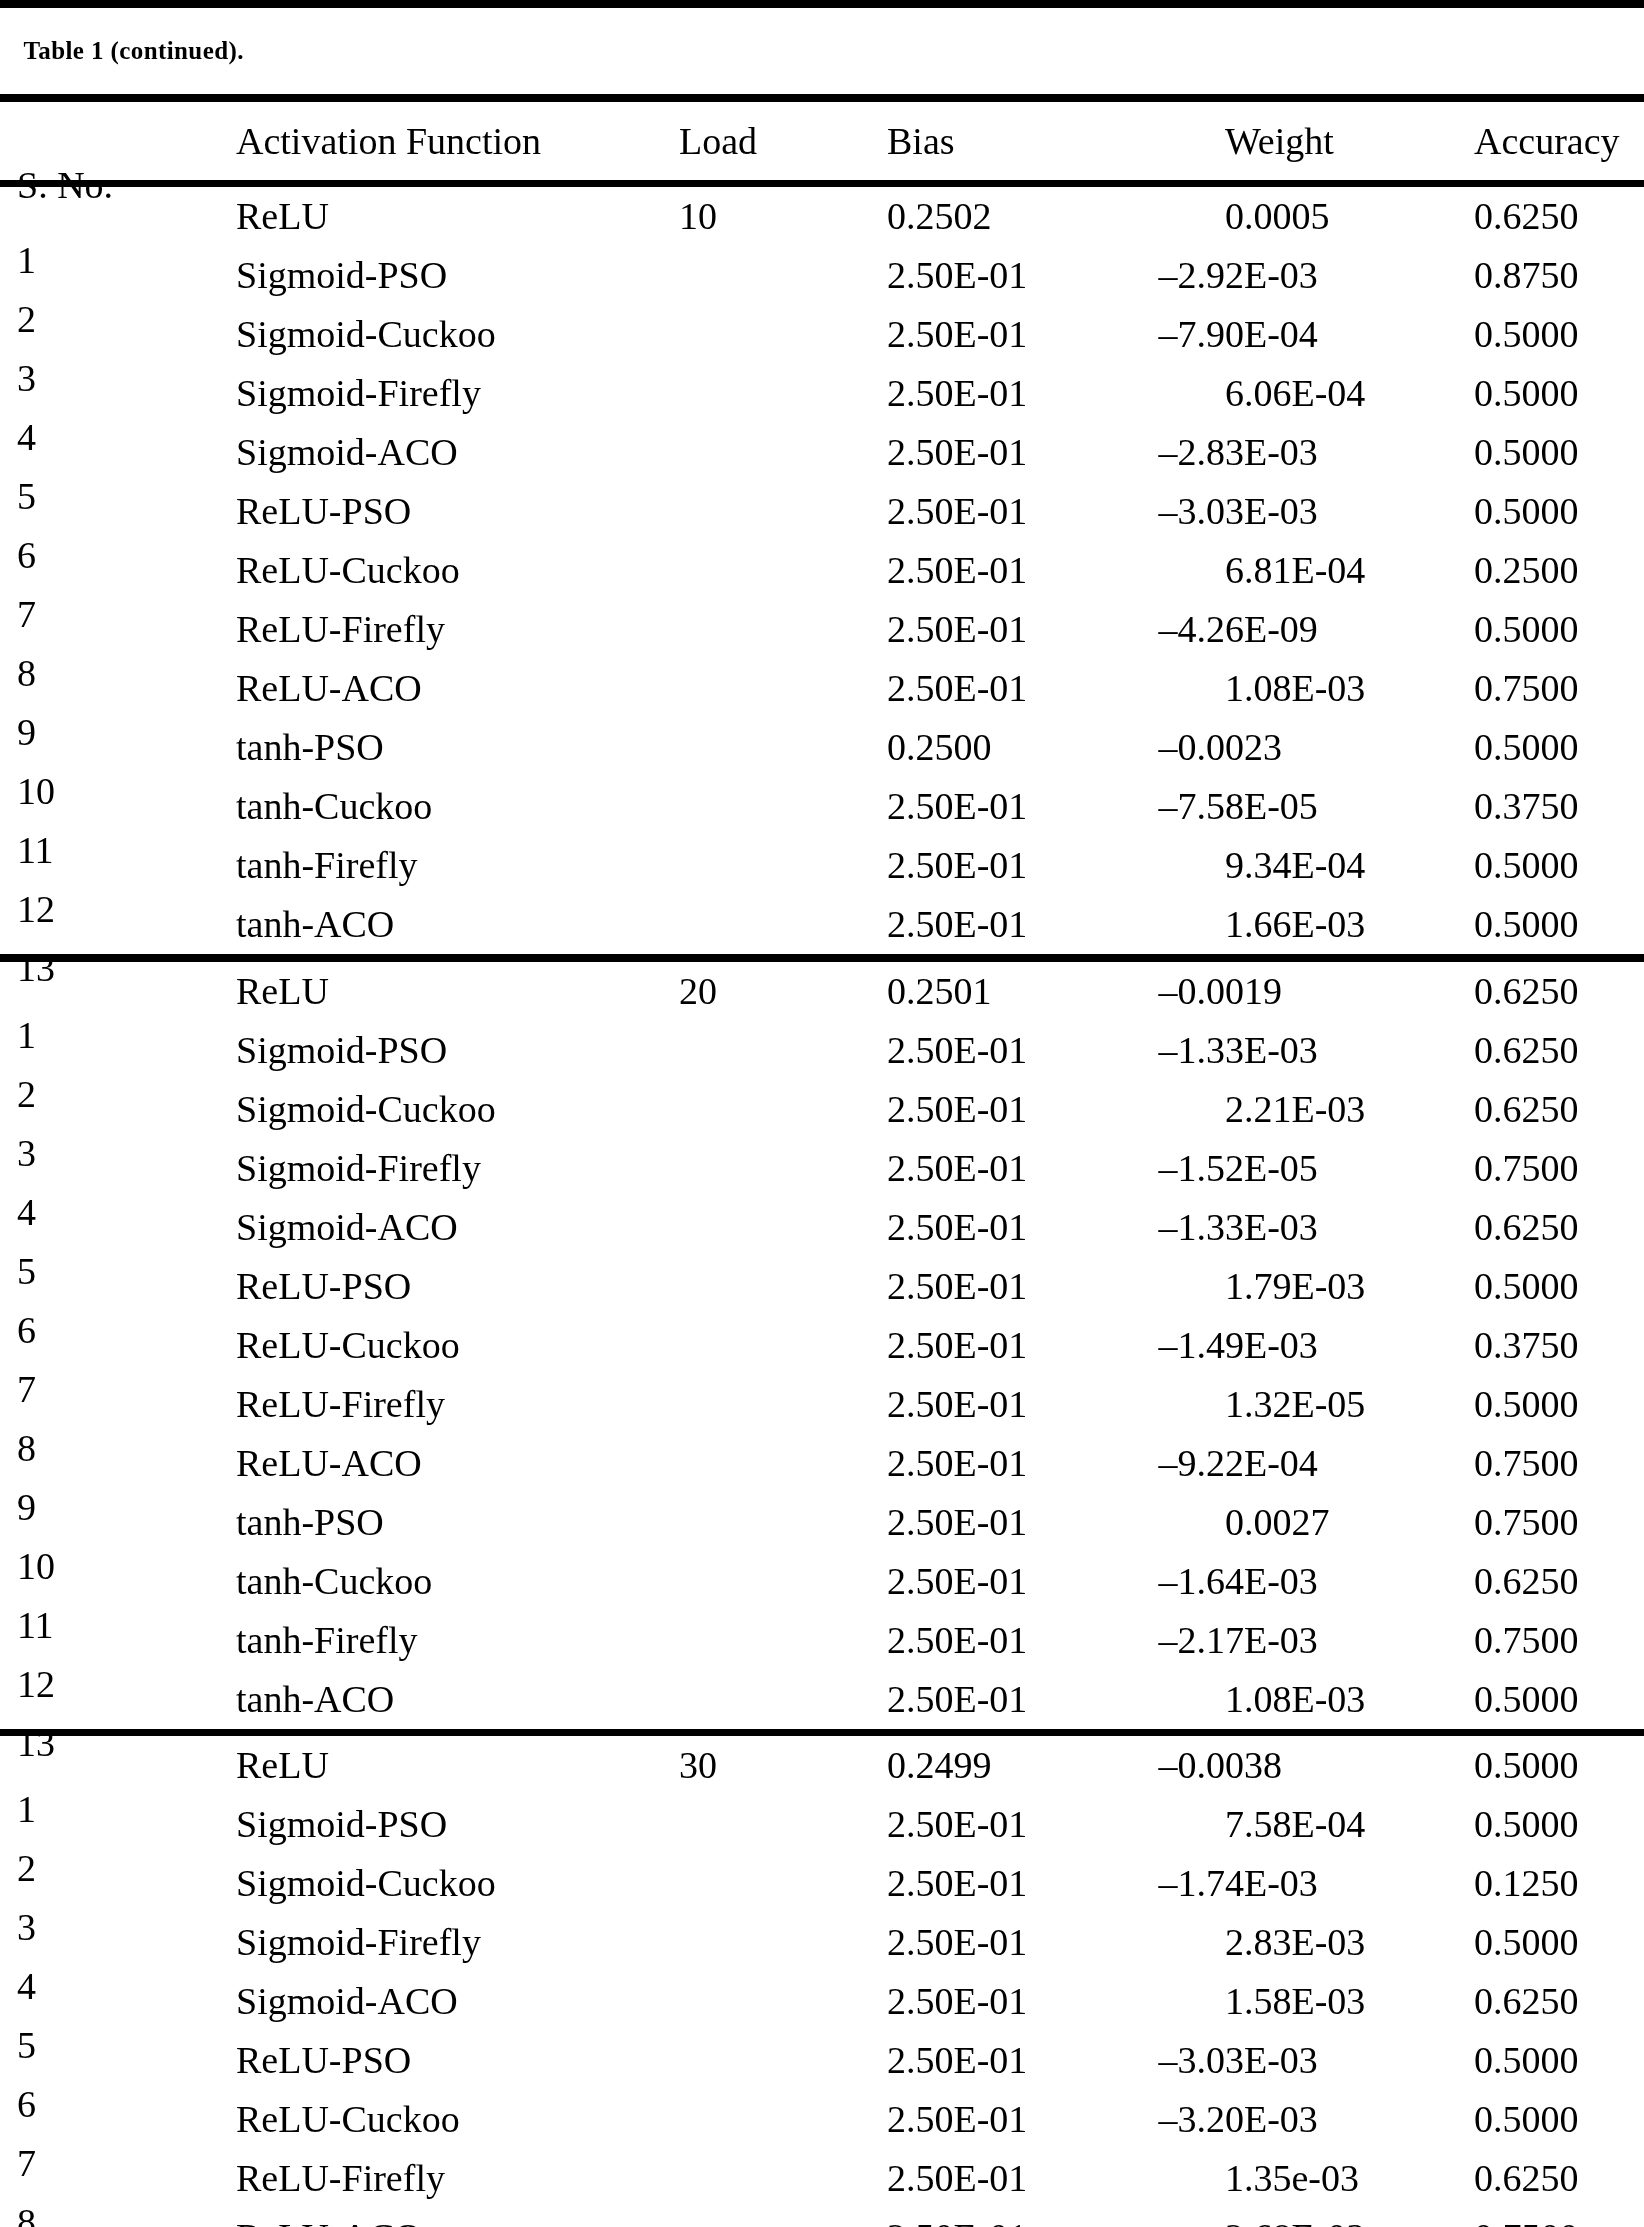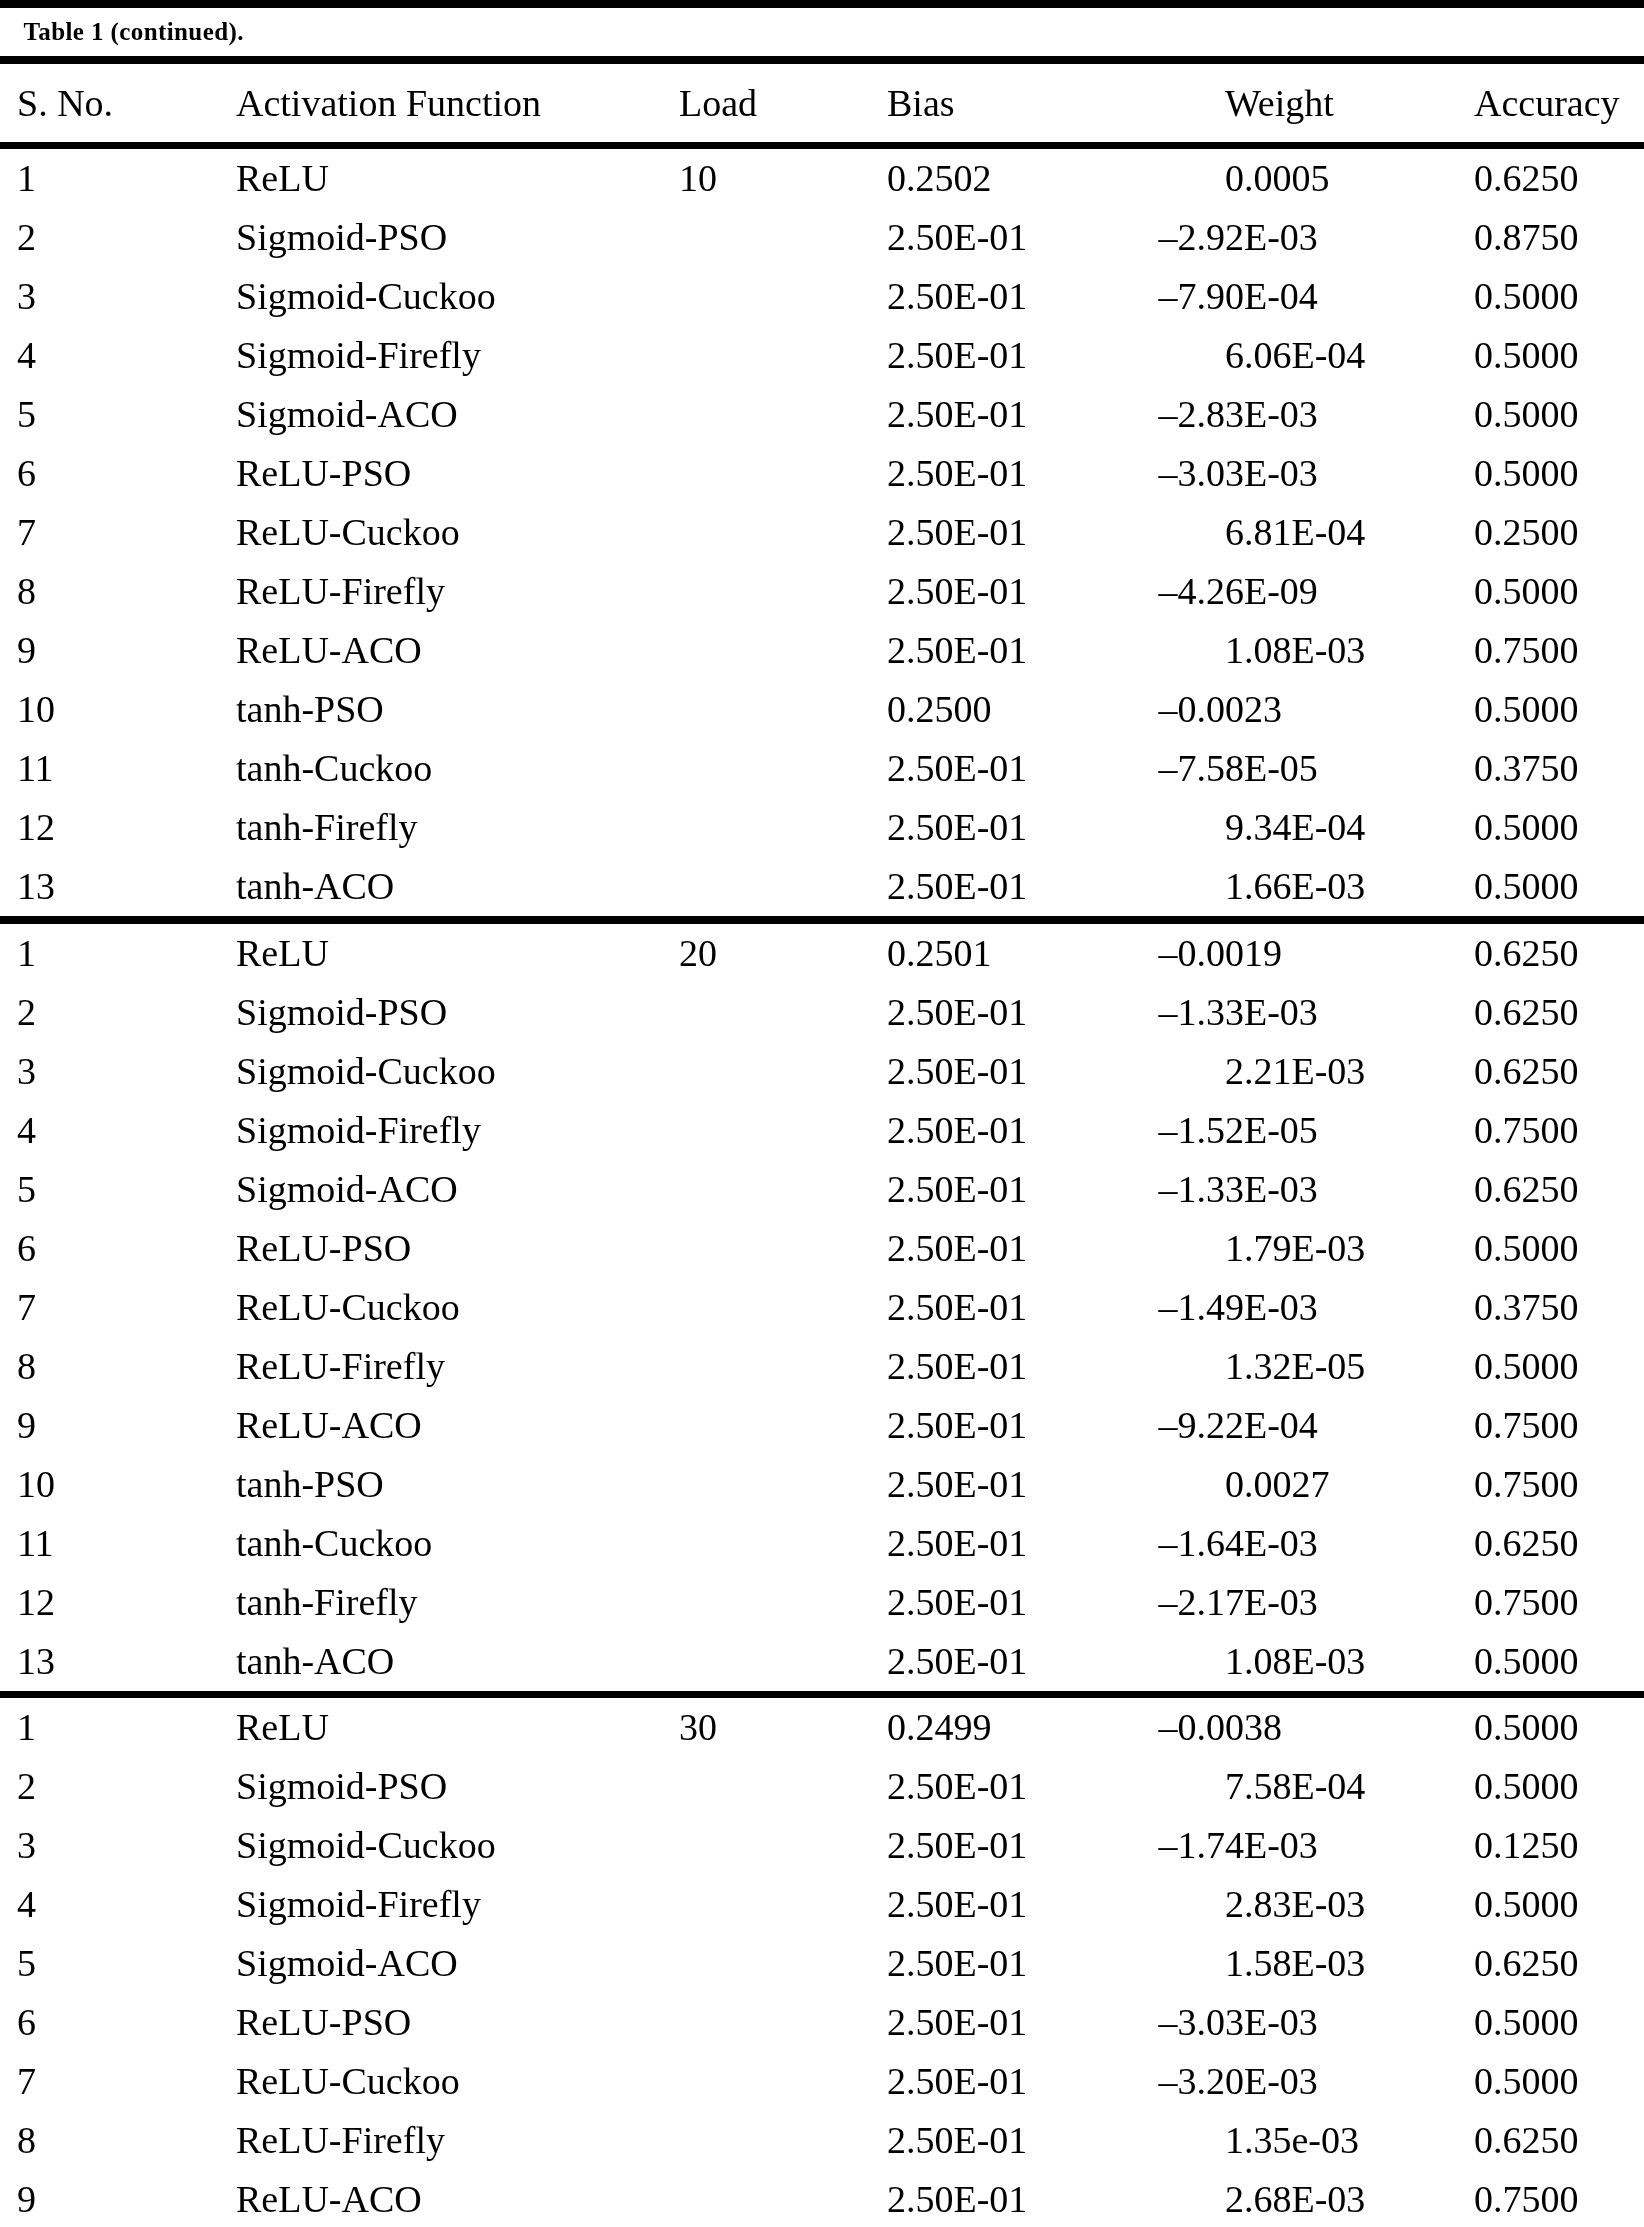--- a/index.html
+++ b/index.html
@@ -22,21 +22,21 @@
   }
   .rule {
     width: 1645px;
     height: 7.5px;
     background: #000000;
   }
   .rule.top {
     height: 8.4px;
   }
   .caption {
-    height: 48px;
+    height: 86px;
     display: flex;
     align-items: center;
     padding-left: 23.5px;
     font-size: 25px;
     font-weight: bold;
     letter-spacing: 0.4px;
   }
   .row {
     position: relative;
     height: 59px;
@@ -47,21 +47,21 @@
   .cell {
     position: absolute;
     top: 0;
     line-height: 59px;
     font-size: 38px;
     white-space: nowrap;
   }
   .hdr .cell {
     line-height: 78px;
   }
-  .c0 { left: 17px; }
+  .c0 { left: 17px; margin-top: 44px; }
   .c1 { left: 236px; }
   .c2 { left: 679px; }
   .c3 { left: 887px; }
   .c4 { left: 1177px; margin-left: 48px; }
   .c5 { left: 1474px; }
   .neg { margin-left: -18.5px; }
 </style>
 </head>
 <body>
 

